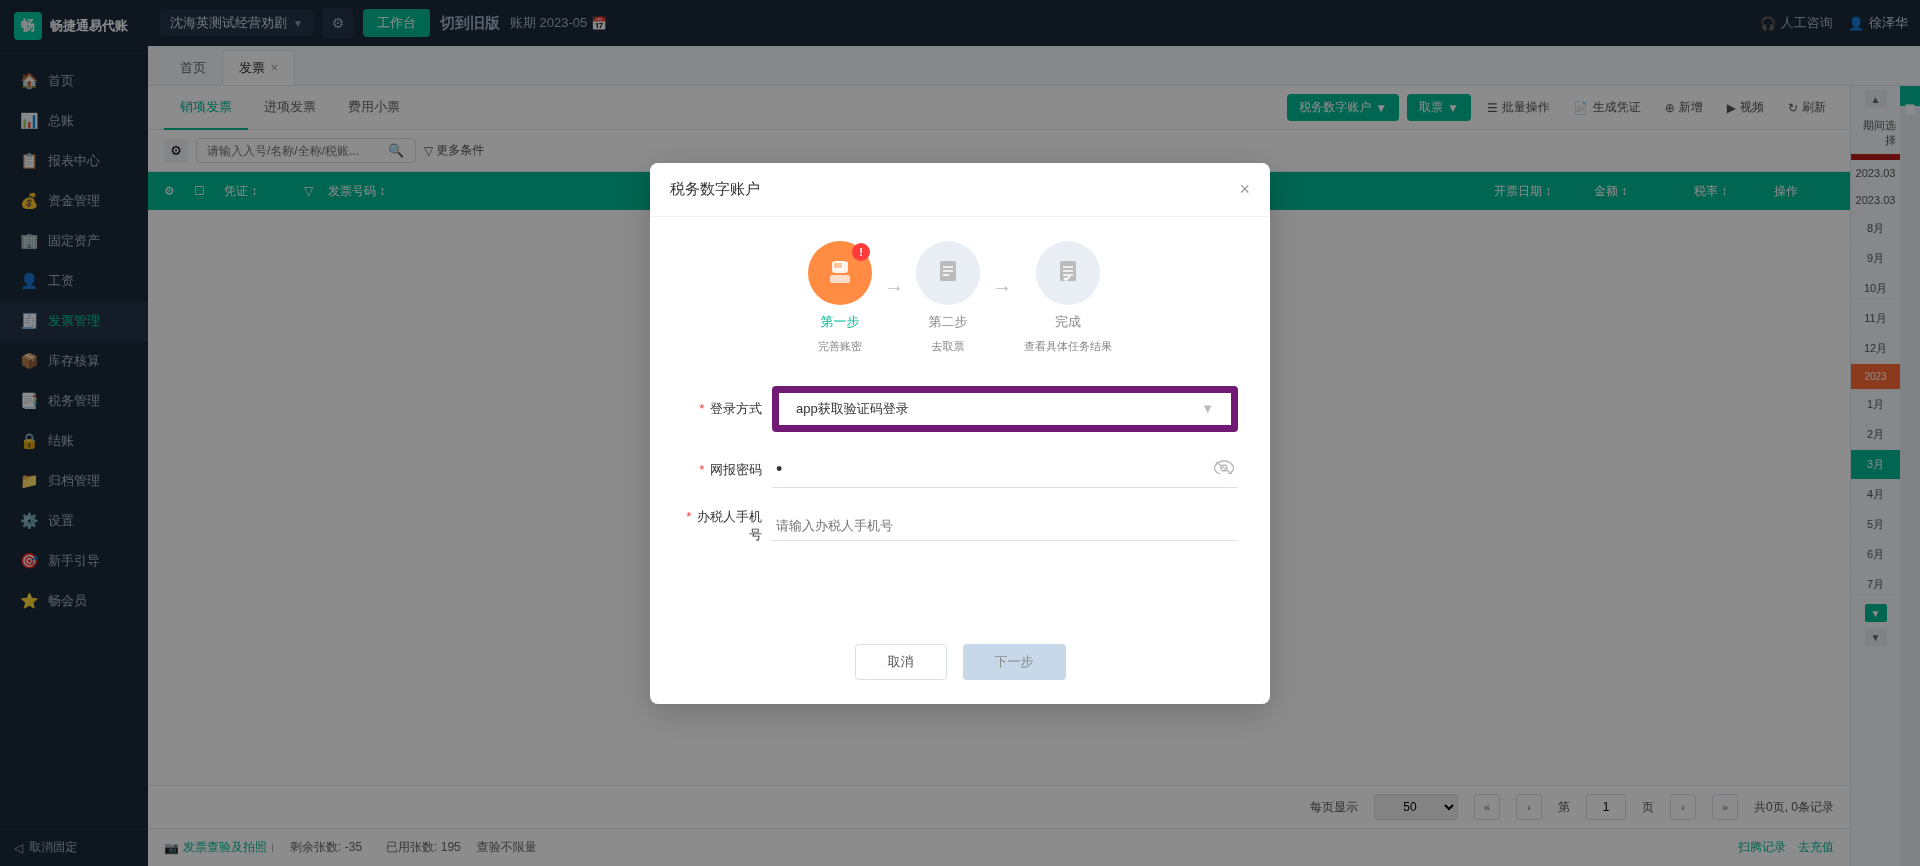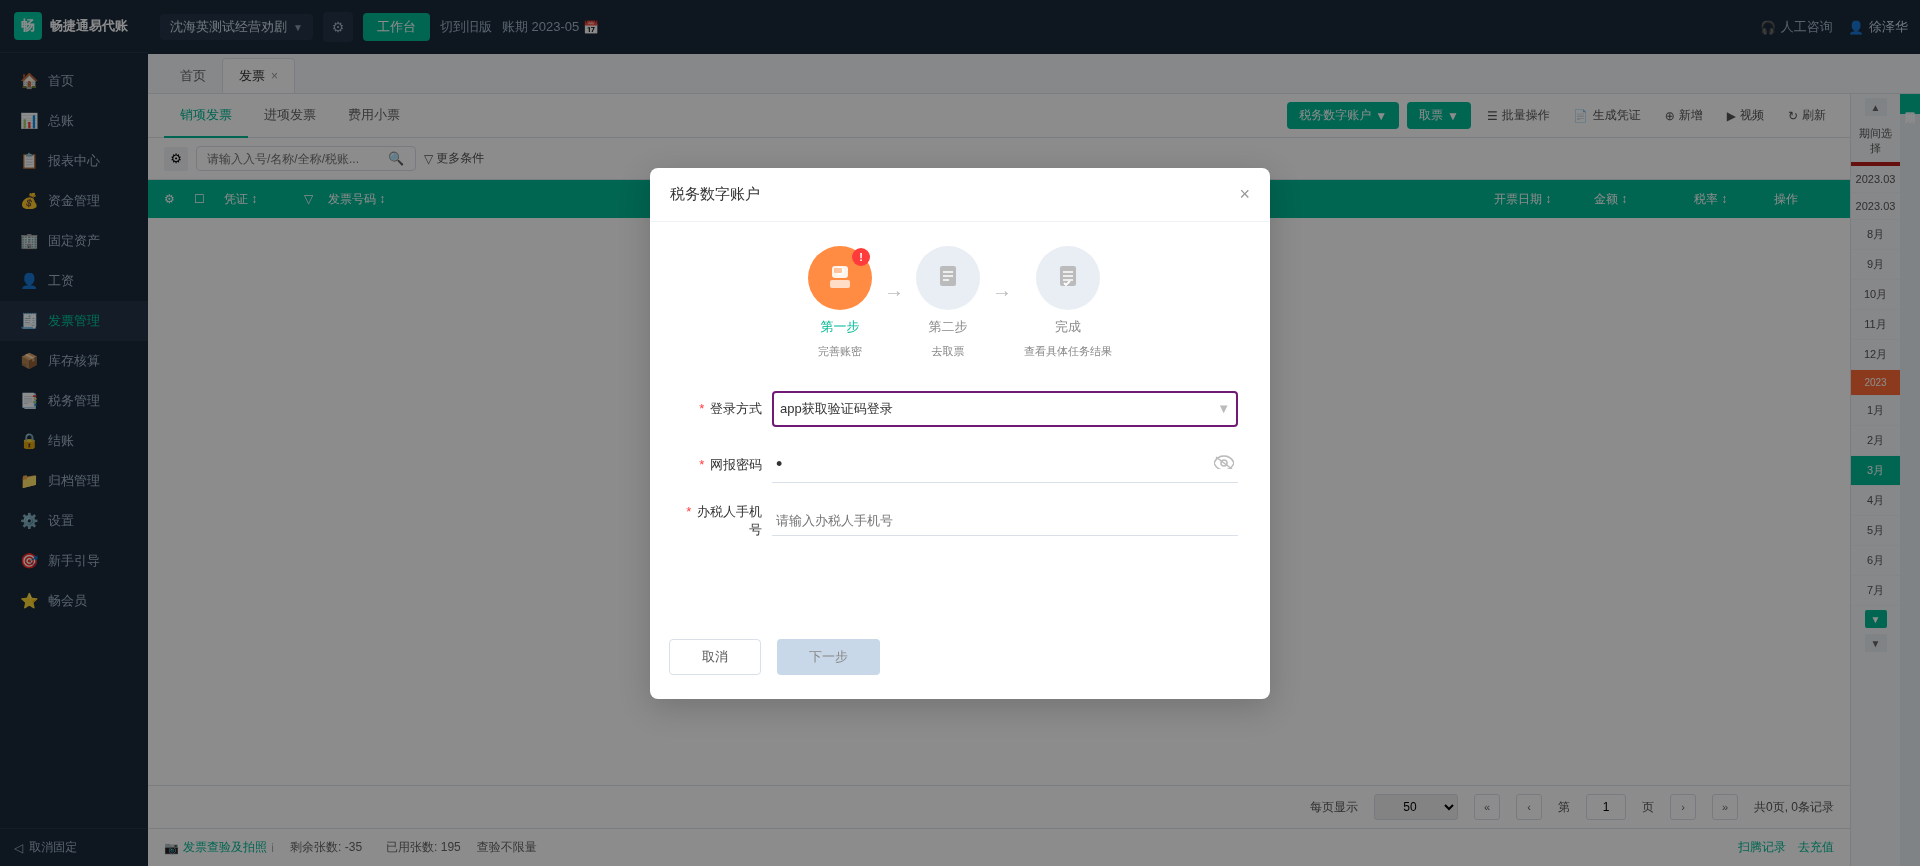--- a/index.html
+++ b/index.html
@@ -17,26 +17,26 @@
     .sidebar-item { display: flex; align-items: center; gap: 10px; padding: 11px 20px; color: #a0b4c8; cursor: pointer; font-size: 13px; }
     .sidebar-item.active { background: #243447; color: #00c8a0; }
     .sidebar-item-icon { font-size: 15px; width: 18px; text-align: center; }
     .sidebar-footer { padding: 10px 14px; border-top: 1px solid #243447; }
     .sidebar-cancel { display: flex; align-items: center; gap: 6px; color: #a0b4c8; font-size: 12px; cursor: pointer; }
 
     
     .main-area { flex: 1; display: flex; flex-direction: column; overflow: hidden; }
 
     
-    .topbar { height: 54px; background: #1a2a3a; display: flex; align-items: center; padding: 0 12px; gap: 10px; flex-shrink: 0; }
+    .topbar { height: 46px; background: #1a2a3a; display: flex; align-items: center; padding: 0 12px; gap: 10px; flex-shrink: 0; }
     .topbar-company { display: flex; align-items: center; gap: 6px; color: #d0dce8; font-size: 13px; background: #243447; padding: 4px 10px; border-radius: 4px; cursor: pointer; }
     .topbar-company-arrow { color: #8899aa; font-size: 10px; }
     .topbar-icon-btn { width: 30px; height: 30px; background: #243447; border-radius: 4px; display: flex; align-items: center; justify-content: center; color: #a0b4c8; cursor: pointer; font-size: 14px; }
     .topbar-workspace { background: #00b894; color: white; padding: 5px 14px; border-radius: 4px; font-size: 13px; cursor: pointer; }
-    .topbar-switch { color: #a0b4c8; font-size: 13px; cursor: pointer; }
+    .topbar-switch { color: #a0b4c8; font-size: 15px; cursor: pointer; font-weight: bold; }
     .topbar-period { color: #a0b4c8; font-size: 13px; display: flex; align-items: center; gap: 4px; }
     .topbar-right { margin-left: auto; display: flex; align-items: center; gap: 16px; color: #a0b4c8; font-size: 13px; }
     .topbar-service { display: flex; align-items: center; gap: 4px; cursor: pointer; }
     .topbar-user { display: flex; align-items: center; gap: 4px; cursor: pointer; color: #d0dce8; }
 
     
     .page-tabs { height: 40px; background: #f5f7fa; border-bottom: 1px solid #e0e6ec; display: flex; align-items: flex-end; padding: 0 16px; flex-shrink: 0; }
     .page-tab { padding: 8px 16px; font-size: 13px; color: #666; cursor: pointer; border-top-left-radius: 4px; border-top-right-radius: 4px; display: flex; align-items: center; gap: 6px; }
     .page-tab.active { background: white; color: #333; border: 1px solid #e0e6ec; border-bottom: none; }
     .page-tab-close { color: #999; font-size: 12px; cursor: pointer; }
@@ -77,21 +77,21 @@
     
     .bottom-bar { height: 38px; background: white; border-top: 1px solid #e0e6ec; display: flex; align-items: center; padding: 0 16px; font-size: 12px; color: #666; flex-shrink: 0; }
     .bottom-bar-right { margin-left: auto; display: flex; gap: 12px; color: #00b894; cursor: pointer; }
 
     
     .right-panel { width: 20px; background: #e8eef4; display: flex; flex-direction: column; align-items: center; flex-shrink: 0; }
     .right-panel-tab { width: 20px; background: #00b894; color: white; writing-mode: vertical-rl; font-size: 11px; padding: 10px 3px; cursor: pointer; text-align: center; }
 
     
     .period-sidebar { width: 50px; background: #f5f7fa; border-left: 1px solid #e0e6ec; display: flex; flex-direction: column; flex-shrink: 0; }
-    .period-header { font-size: 11px; color: #555; padding: 6px 4px; text-align: center; border-bottom: 4px solid #b91c1c; }
+    .period-header { font-size: 11px; color: #555; padding: 6px 4px; text-align: right; border-bottom: 6px solid #b91c1c; }
     .period-item { padding: 7px 4px; text-align: center; font-size: 11px; color: #555; cursor: pointer; border-bottom: 1px solid #f0f2f5; }
     .period-item.active { background: #00b894; color: white; }
     .period-item.current-year { background: #ff6b35; color: white; font-size: 10px; }
     .period-arrows { display: flex; flex-direction: column; align-items: center; gap: 2px; padding: 4px; }
     .period-arrow-btn { width: 22px; height: 18px; background: #e8eef4; border: none; border-radius: 2px; cursor: pointer; font-size: 10px; color: #666; display: flex; align-items: center; justify-content: center; }
 
     
     .modal-overlay { position: absolute; top: 0; left: 0; right: 0; bottom: 0; background: rgba(0,0,0,0.45); display: flex; align-items: center; justify-content: center; z-index: 1000; }
     .modal { background: white; border-radius: 8px; width: 620px; box-shadow: 0 8px 32px rgba(0,0,0,0.18); overflow: hidden; }
     .modal-header { display: flex; align-items: center; justify-content: space-between; padding: 16px 20px; border-bottom: 1px solid #f0f2f5; }
@@ -108,27 +108,27 @@
     .step-badge { position: absolute; top: 2px; right: 2px; width: 18px; height: 18px; background: #ff3b3b; border-radius: 50%; display: flex; align-items: center; justify-content: center; color: white; font-size: 11px; font-weight: bold; }
     .step-arrow { color: #bbb; font-size: 20px; margin: 0 12px; padding-bottom: 24px; }
     .step-title { font-size: 13px; color: #00b894; font-weight: 500; }
     .step-title.inactive { color: #888; }
     .step-desc { font-size: 11px; color: #888; }
 
     
     .form-row { display: flex; align-items: center; margin-bottom: 20px; }
     .form-label { width: 90px; font-size: 13px; color: #333; text-align: right; padding-right: 10px; flex-shrink: 0; }
     .form-label .required { color: #ff3b3b; margin-right: 2px; }
-    .form-select { flex: 1; border: 2px solid #701a75; border-radius: 4px; padding: 7px 6px; font-size: 13px; color: #333; background: white; cursor: pointer; display: flex; align-items: center; justify-content: space-between; }
+    .form-select { flex: 1; border: 7px solid #701a75; border-radius: 4px; padding: 7px 17px; font-size: 13px; color: #333; background: white; cursor: pointer; display: flex; align-items: center; justify-content: space-between; }
     .form-input { flex: 1; border: none; border-bottom: 1px solid #d9e0e8; padding: 7px 4px; font-size: 13px; color: #333; outline: none; background: transparent; display: flex; align-items: center; justify-content: space-between; }
     .eye-icon { color: #bbb; font-size: 16px; cursor: pointer; }
     .password-dot { font-size: 18px; color: #333; letter-spacing: 2px; }
 
     
-    .modal-footer { display: flex; gap: 16px; padding: 16px 19px 24px; }
+    .modal-footer { display: flex; justify-content: center; gap: 16px; padding: 16px 48px 24px; }
     .btn-cancel { padding: 8px 32px; border: 1px solid #d9e0e8; border-radius: 4px; background: white; font-size: 13px; color: #555; cursor: pointer; }
     .btn-next { padding: 8px 32px; border-radius: 4px; background: #c8d8e8; border: none; font-size: 13px; color: #888; cursor: pointer; }
 
     
     .table-body::-webkit-scrollbar { width: 6px; }
     .table-body::-webkit-scrollbar-thumb { background: #cdd; border-radius: 3px; }
   </style>
 </head>
 <body>
 

